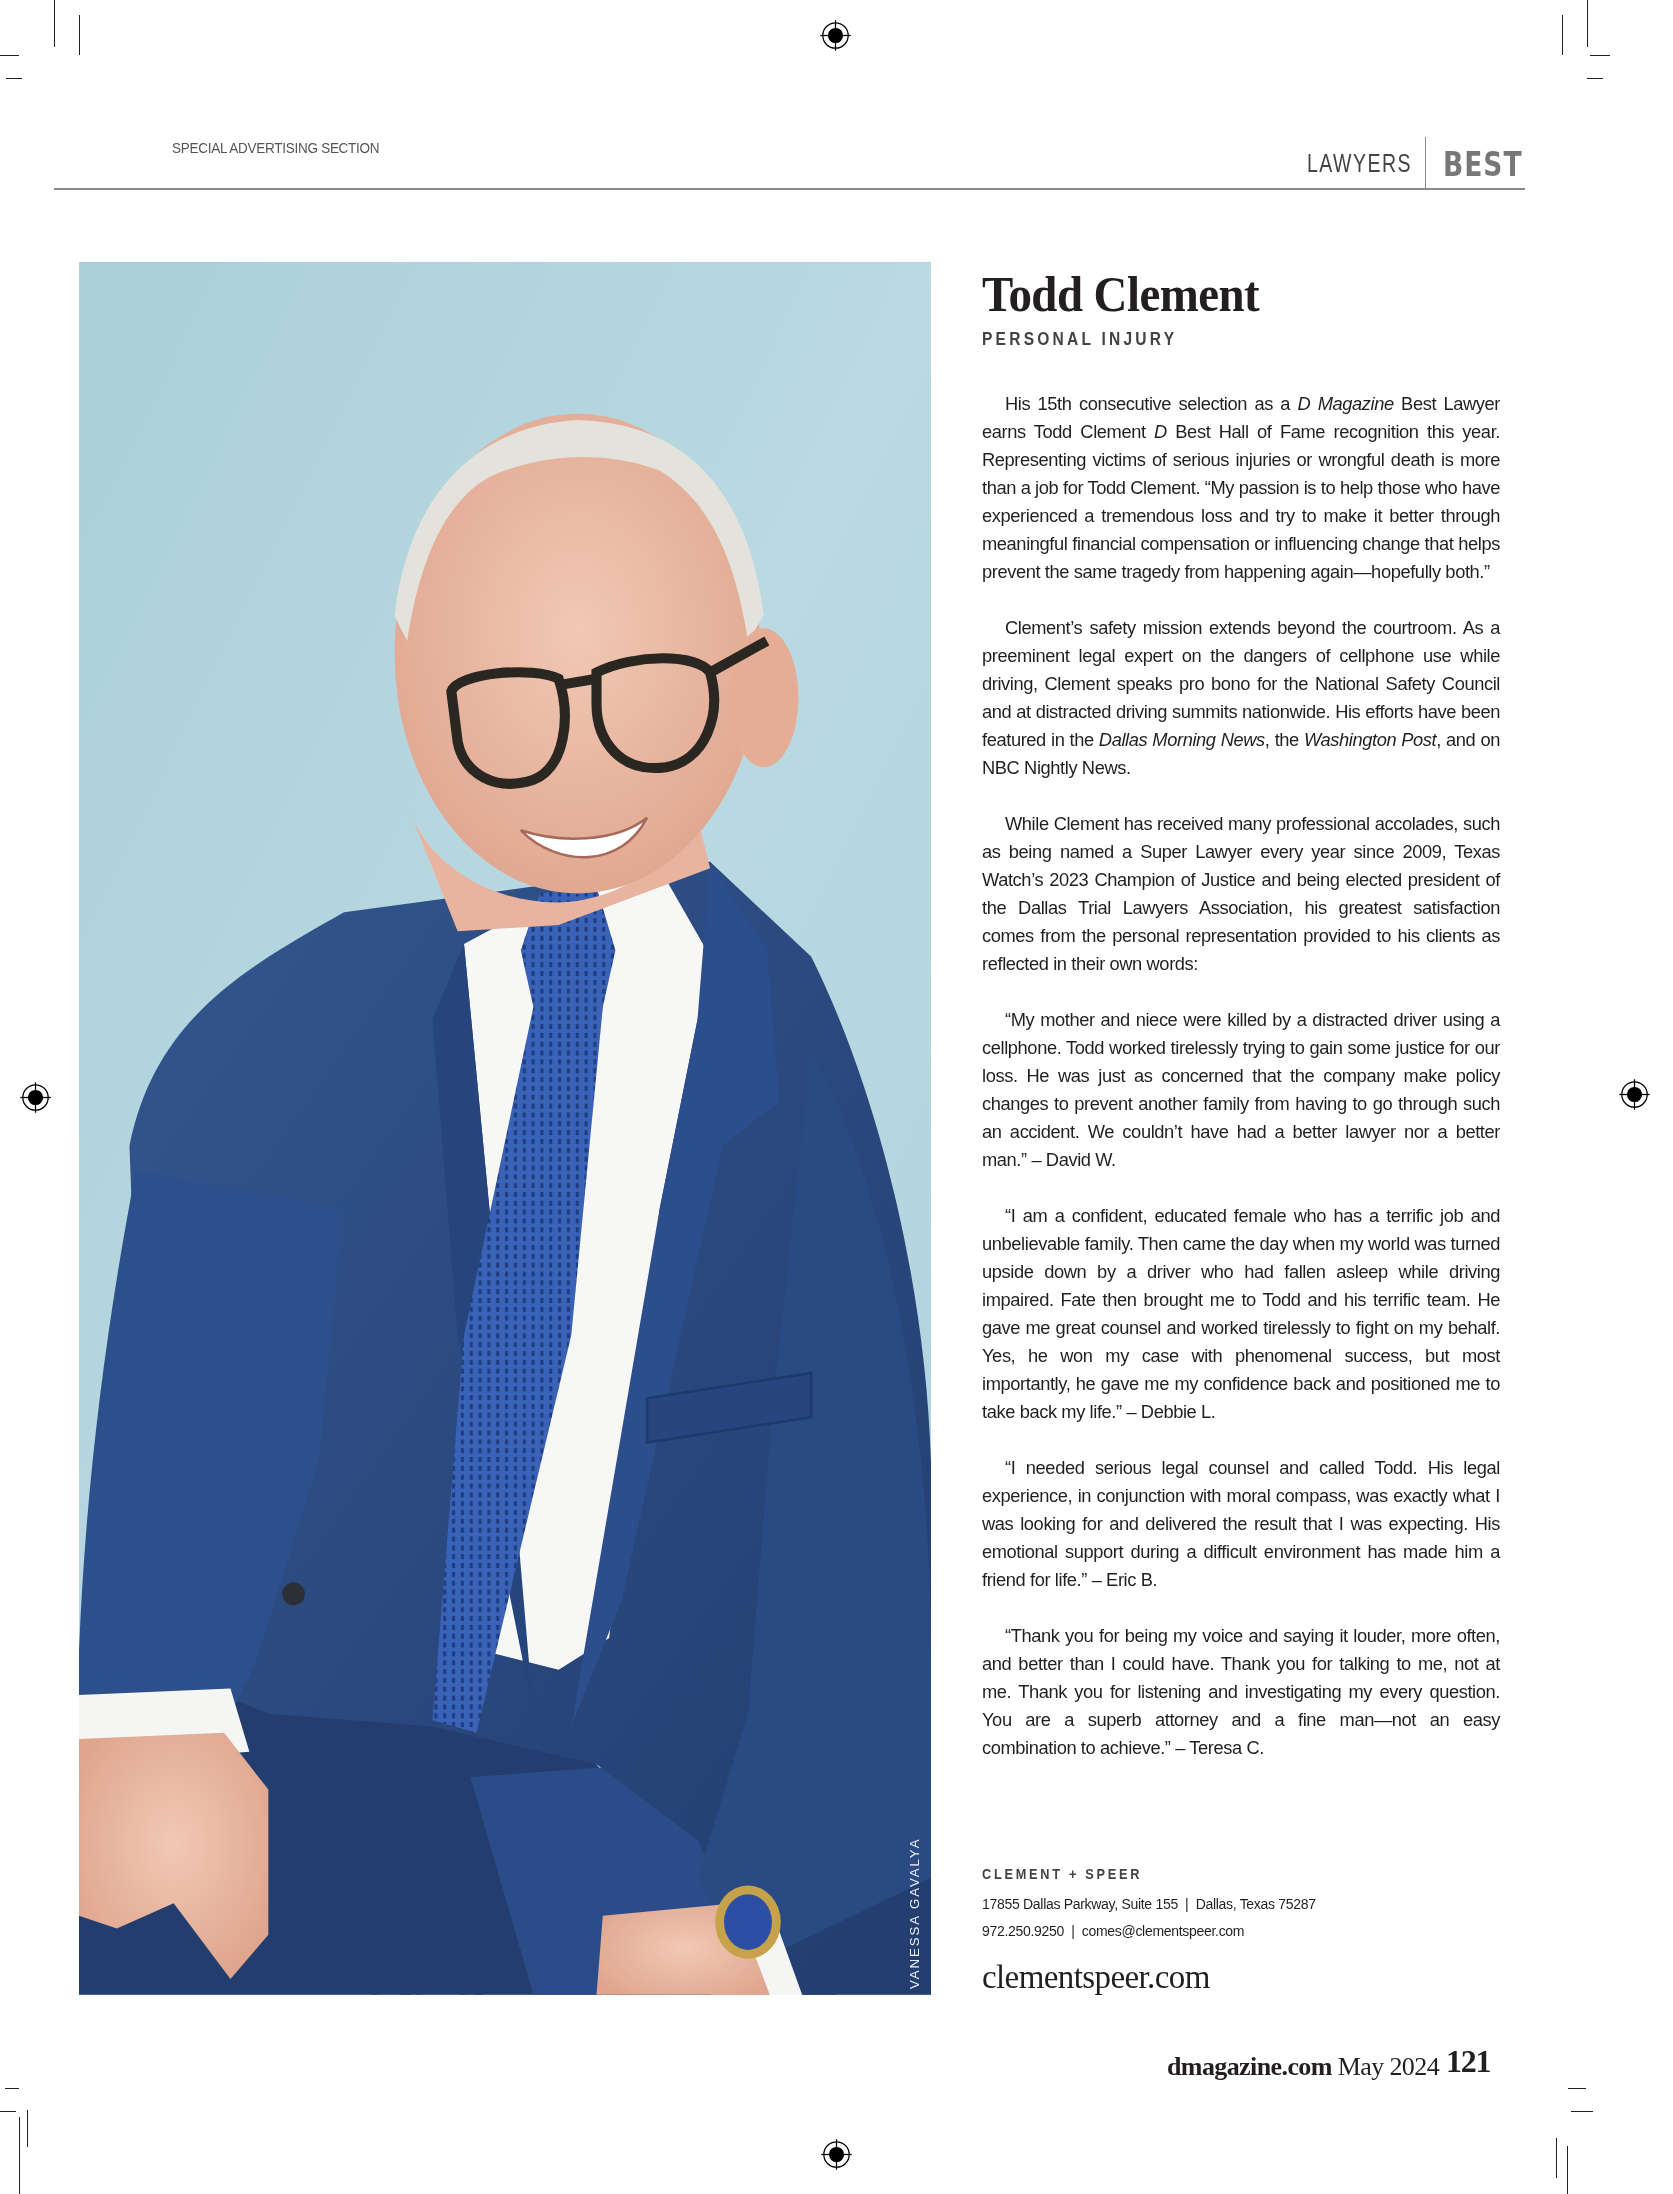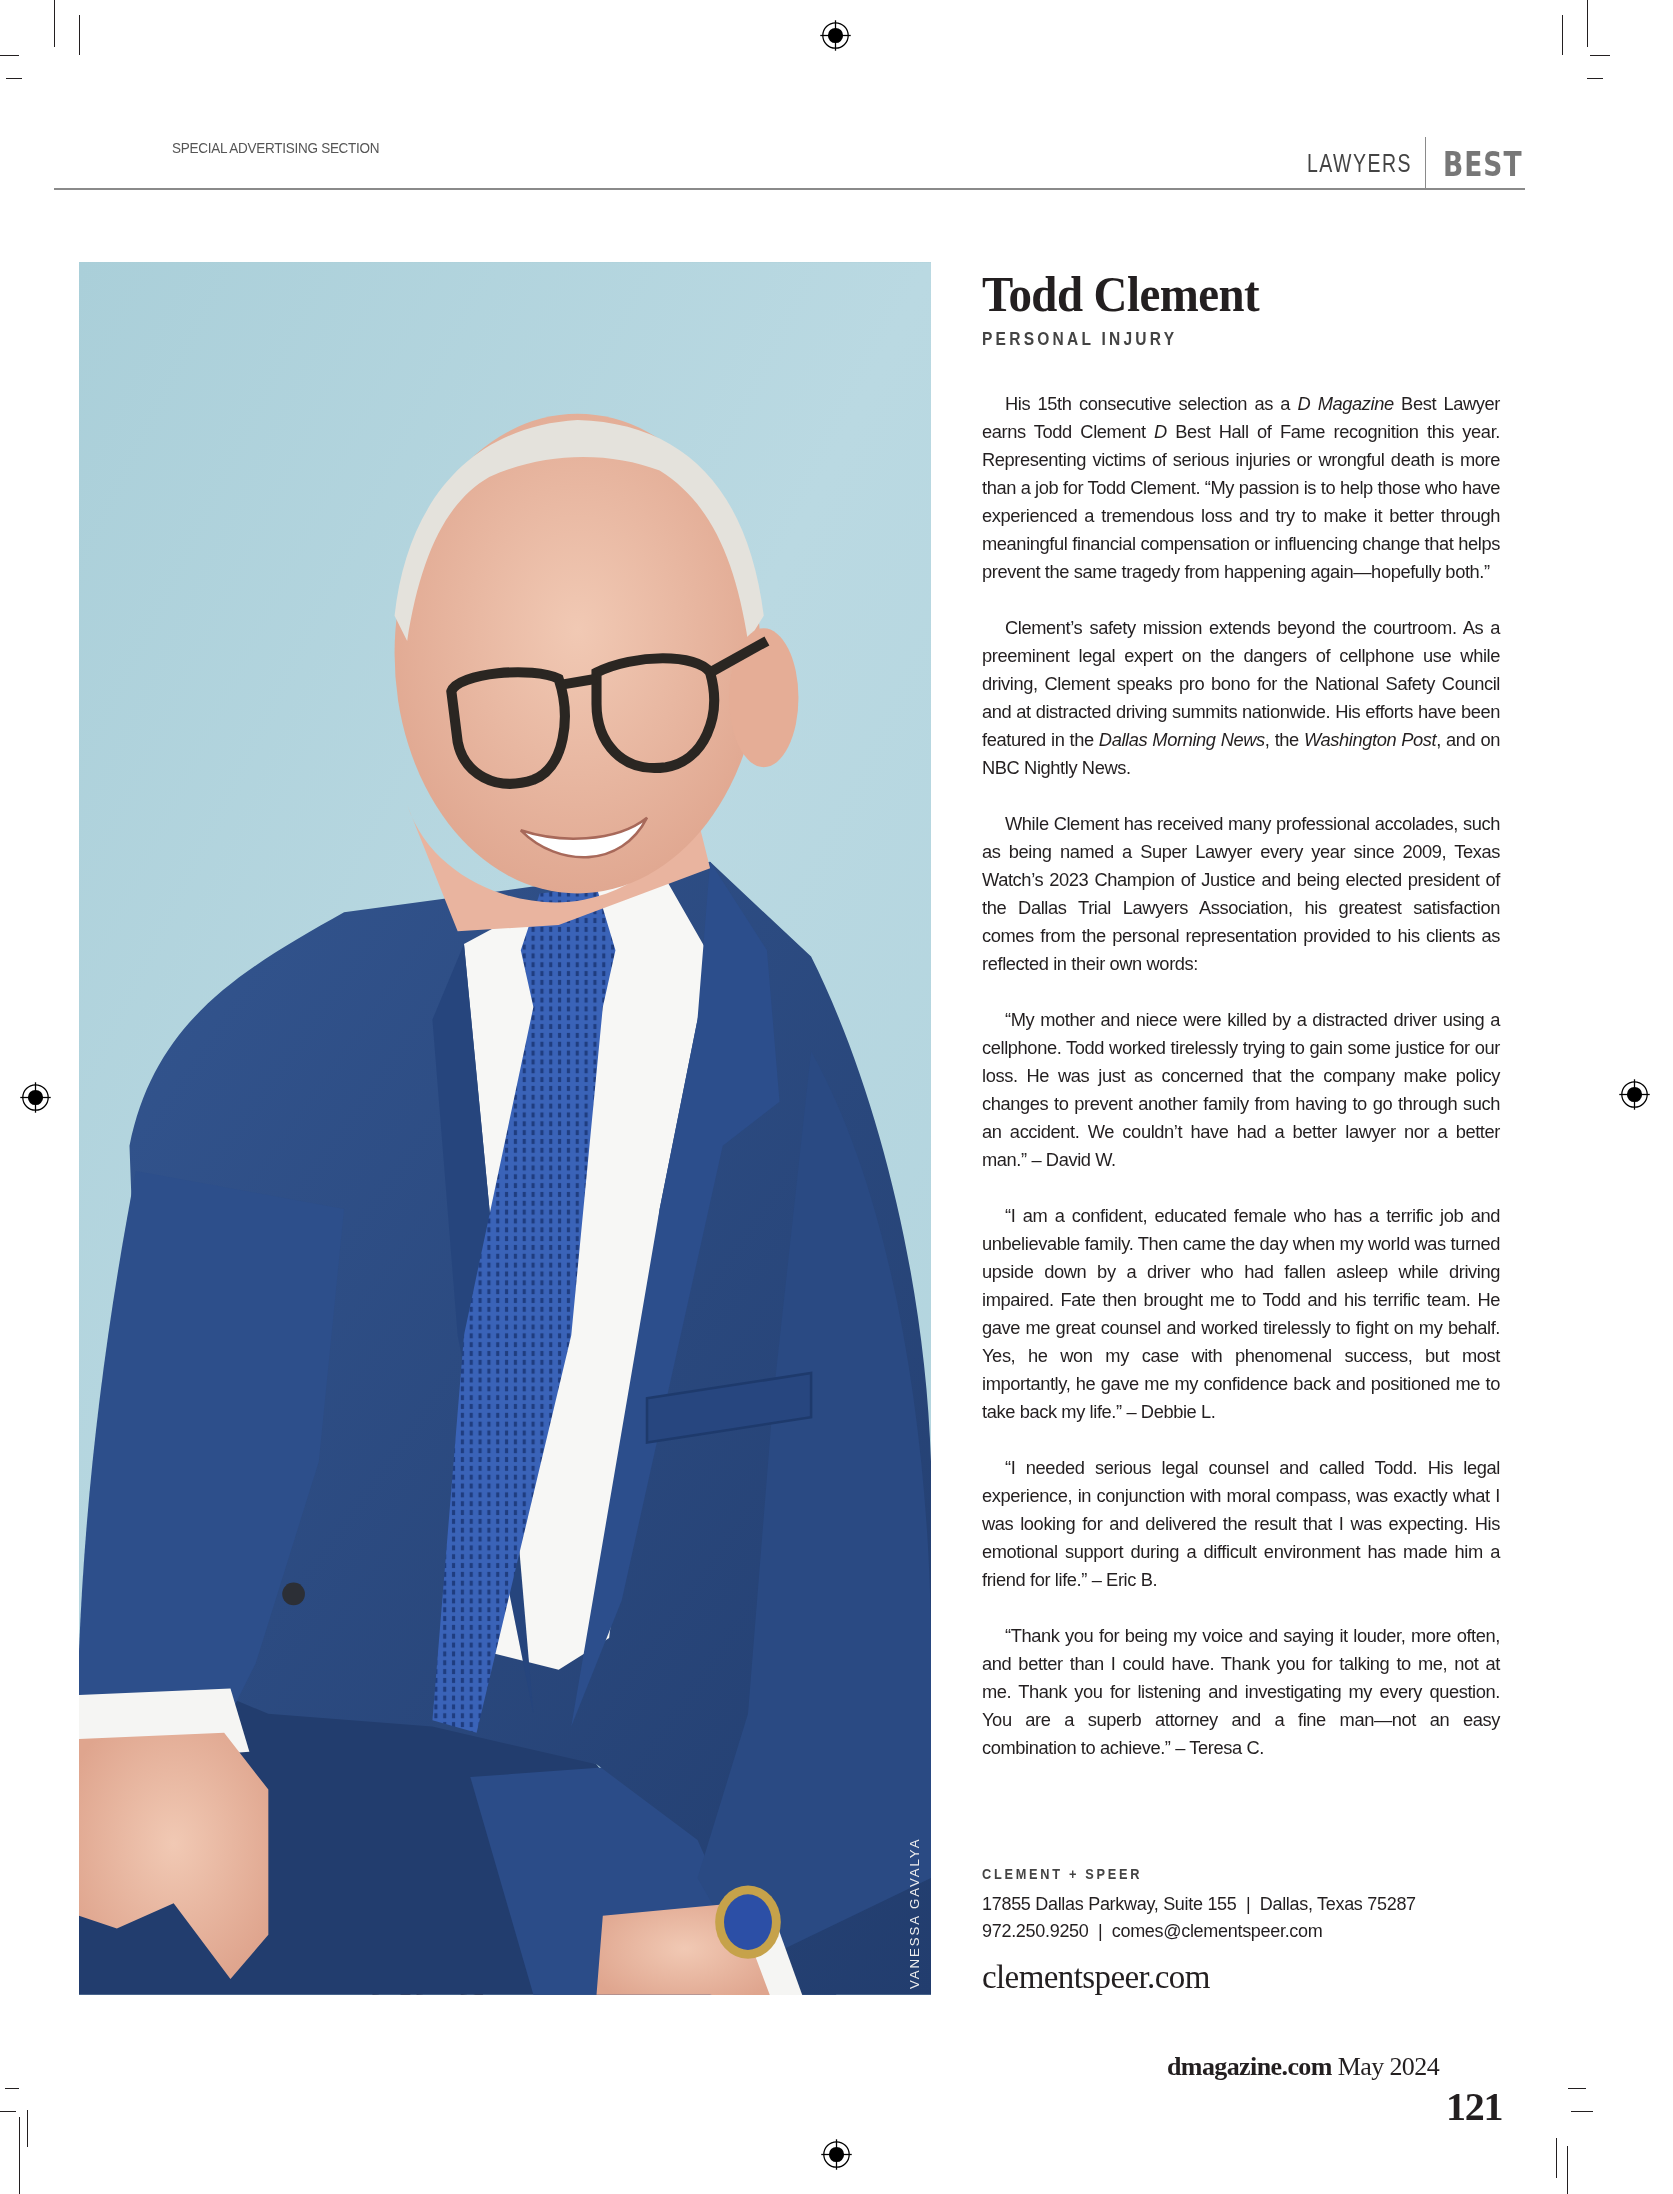--- a/index.html
+++ b/index.html
@@ -20,25 +20,25 @@
   .photo svg{display:block;}
   .credit{left:907px;top:1989px;transform:rotate(-90deg);transform-origin:left top;font-size:13.3px;letter-spacing:1.9px;color:#eee;font-family:"Liberation Sans",sans-serif;white-space:nowrap;}
   
   .col{left:982px;width:518px;}
   .name{top:265px;font-family:"Liberation Serif",serif;font-weight:bold;font-size:51px;letter-spacing:-0.6px;color:#231f20;transform:scaleX(0.92);transform-origin:left;}
   .practice{top:328px;font-size:18.3px;font-weight:bold;letter-spacing:3.8px;color:#444;font-family:"Liberation Sans",sans-serif;transform:scaleX(0.85);transform-origin:left;}
   .body{top:390px;font-size:18.3px;line-height:28px;color:#231f20;font-family:"Liberation Sans",sans-serif;letter-spacing:-0.4px;}
   .body p{margin:0 0 28px 0;text-indent:23px;text-align:justify;}
   .body em{font-style:italic;}
   .firm{top:1865px;font-size:15px;font-weight:bold;letter-spacing:3.2px;color:#444;transform:scaleX(0.85);transform-origin:left;}
-  .addr{top:1891px;font-size:18px;color:#231f20;letter-spacing:-0.3px;line-height:26.5px;}
+  .addr{top:1891px;font-size:14px;color:#231f20;letter-spacing:-0.3px;line-height:26.5px;}
   .site{top:1959px;font-family:"Liberation Serif",serif;font-size:33px;color:#231f20;letter-spacing:-0.6px;}
   .footer-site{left:1167px;top:2052px;font-family:"Liberation Serif",serif;font-size:26px;color:#231f20;letter-spacing:-0.6px;}
   .footer-site b{font-weight:bold;}
-  .pagenum{left:1446px;top:2043px;font-family:"Liberation Serif",serif;font-weight:bold;font-size:40px;color:#231f20;letter-spacing:-1.3px;margin-top:40px;}
+  .pagenum{left:1446px;top:2043px;font-family:"Liberation Serif",serif;font-weight:bold;font-size:32px;color:#231f20;letter-spacing:-1.3px;}
 </style>
 </head>
 <body>
 
 <div class="crop" style="left:54px;top:0;width:1.3px;height:47px;"></div>
 <div class="crop" style="left:79px;top:15px;width:1.3px;height:40px;"></div>
 <div class="crop" style="left:0;top:55px;width:19px;height:1.3px;"></div>
 <div class="crop" style="left:6.3px;top:78px;width:16px;height:1.3px;"></div>
 <div class="crop" style="left:1587px;top:0;width:1.3px;height:47px;"></div>
 <div class="crop" style="left:1562px;top:15px;width:1.3px;height:40px;"></div>

